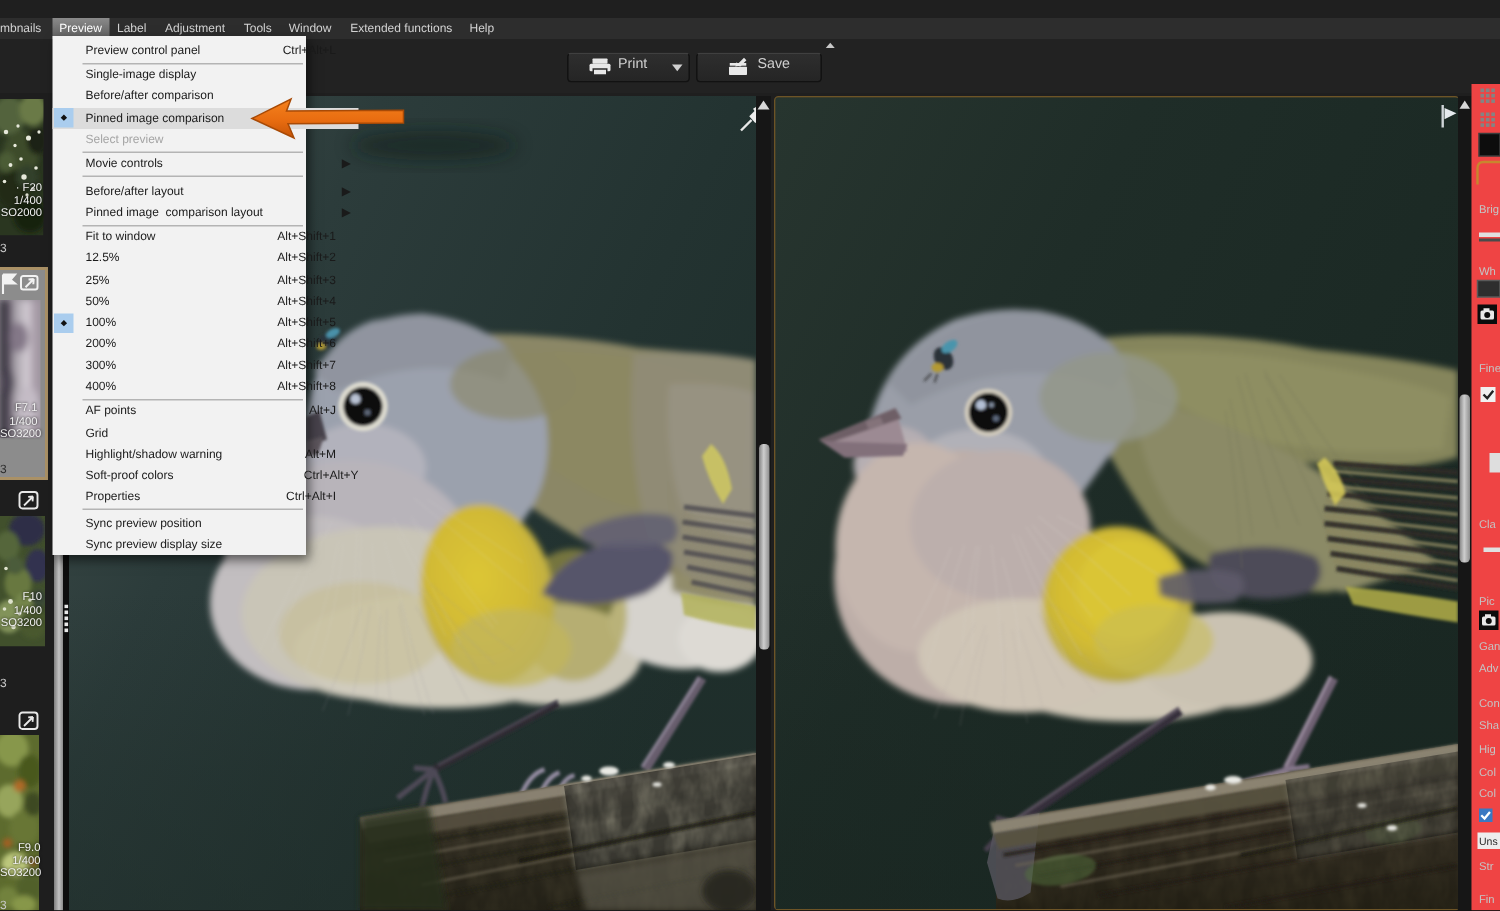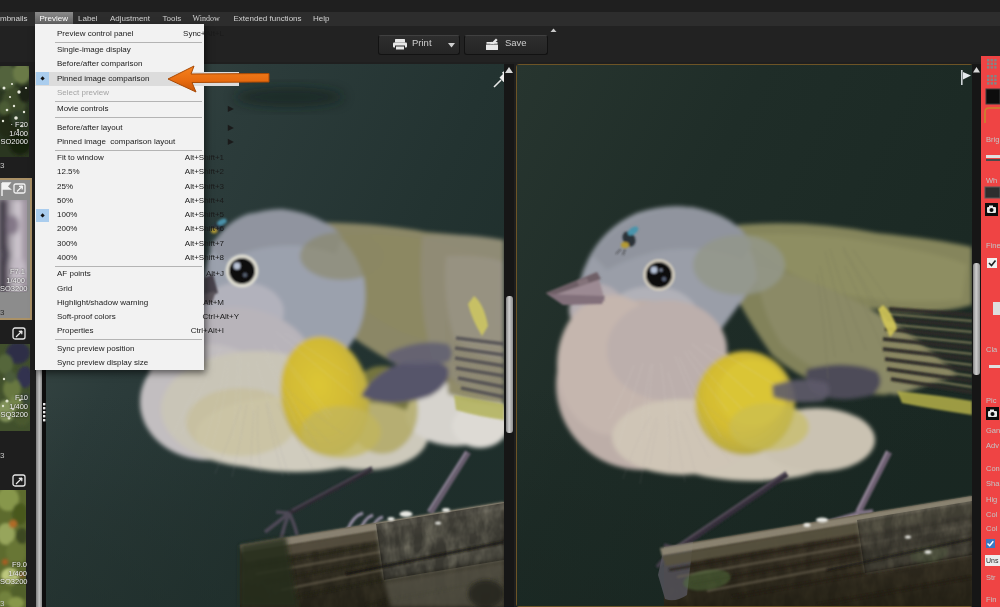--- a/index.html
+++ b/index.html
@@ -44,21 +44,21 @@
 </style>
 </head>
 <body>
 <div id="app">
   <div class="abs" id="menubar">
     <span class="mi" style="left:0px;">mbnails</span>
     <span class="mi" style="left:34.5px;width:38.5px;background:linear-gradient(#8a8a8a,#5e5e5e);color:#fff;text-align:center;">Preview</span>
     <span class="mi" style="left:78px;">Label</span>
     <span class="mi" style="left:110px;">Adjustment</span>
     <span class="mi" style="left:162.5px;">Tools</span>
-    <span class="mi" style="left:192.5px;font-family:Liberation Serif, serif;">Window</span>
+    <span class="mi" style="left:192.5px;">Window</span>
     <span class="mi" style="left:233.5px;">Extended functions</span>
     <span class="mi" style="left:313px;">Help</span>
   </div>
   <div class="abs" id="toolbar">
     <div class="tbtn" style="left:378px;top:9px;width:80px;height:18px;">
       <svg width="80" height="18" style="position:absolute;left:0;top:0;">
         <g fill="#e8e8e8">
           <rect x="16" y="3" width="10" height="3.5" rx="0.5"></rect>
           <rect x="14" y="6.5" width="14" height="5" rx="1"></rect>
           <rect x="16.5" y="10" width="9" height="4" fill="#e8e8e8" stroke="#2a2a2a" stroke-width="1"></rect>
@@ -680,21 +680,21 @@
       <rect x="4" y="499" width="15" height="11" fill="#ededed"></rect>
       <text x="5" y="507" fill="#2a2a2a" font-size="7" font-family="Liberation Sans">Uns</text>
       <text x="5" y="524" fill="#c4c4c4" font-size="7.5" font-family="Liberation Sans">Str</text>
       <text x="5" y="546" fill="#c4c4c4" font-size="7.5" font-family="Liberation Sans">Fin</text>
     </svg>
   </div>
 
   <div class="abs" id="menu">
     <div class="mrow" style="top:2.5px;">
         <span class="mtx">Preview control panel</span>
-        <span class="msc">Sync+Alt+L</span>
+        <span class="msc">Ctrl+Alt+L</span>
       </div>
     <div class="msep" style="top:17.5px;"></div>
     <div class="mrow" style="top:19px;">
         <span class="mtx">Single-image display</span>
       </div>
     <div class="mrow" style="top:33.3px;">
         <span class="mtx">Before/after comparison</span>
       </div>
     <div class="mrow" style="top:47.6px;background:#dcdcdc;">
         <span class="chk" style="top:0.5px;"></span>

